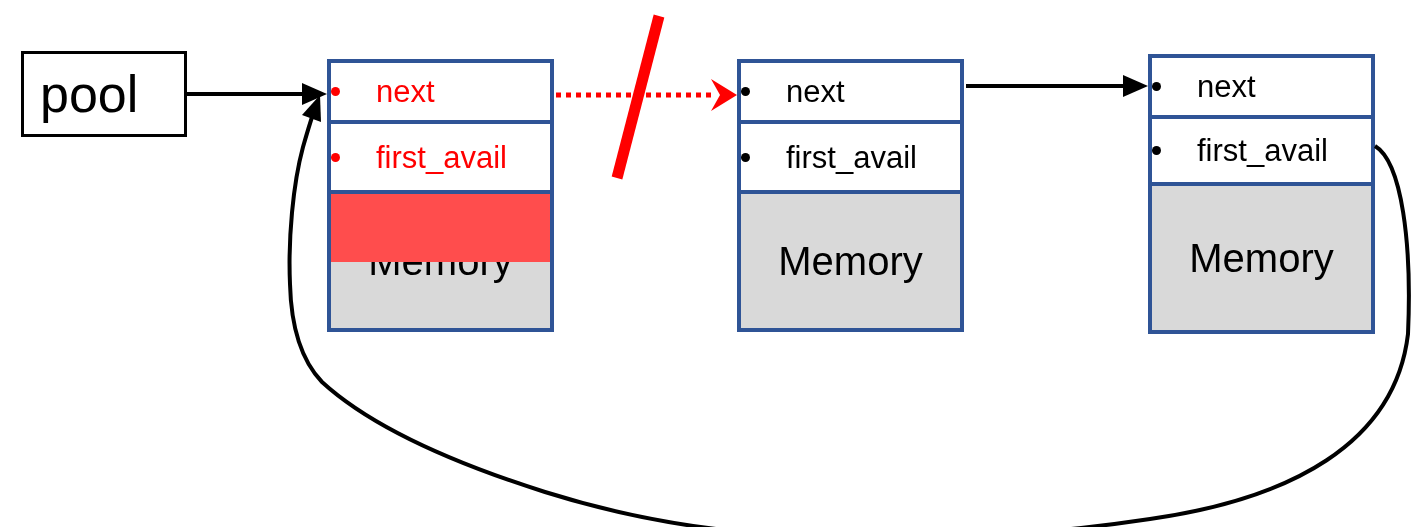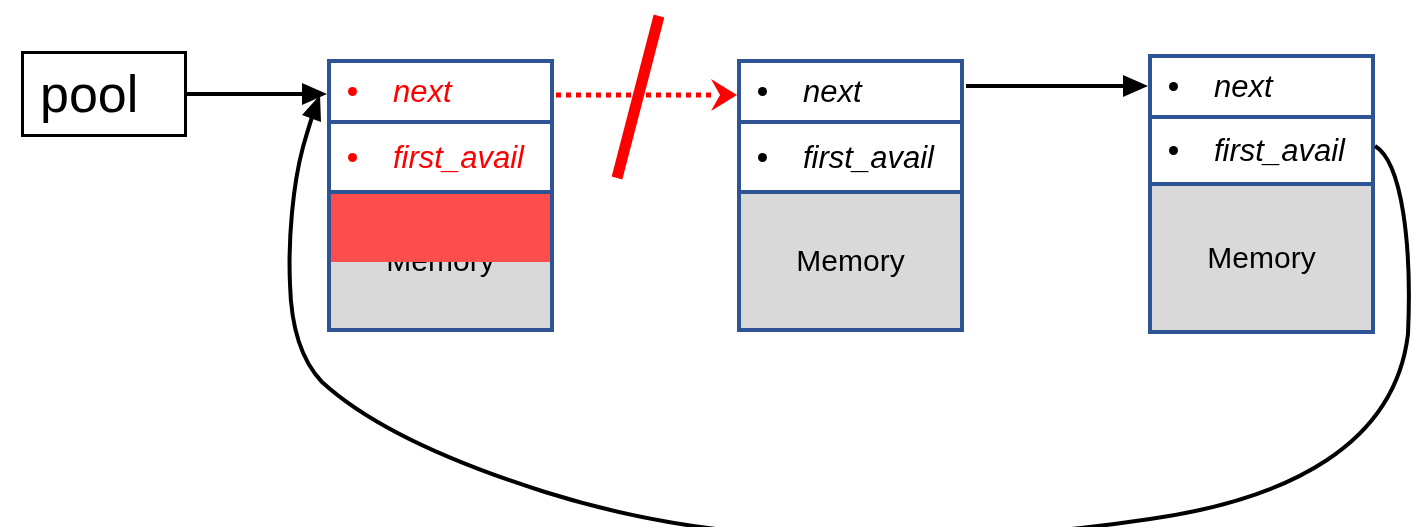--- a/index.html
+++ b/index.html
@@ -32,35 +32,35 @@
     border:4px solid var(--node-border);background:#fff;
     display:flex;flex-direction:column;
   }
   .node-1{left:327px;top:45px;height:273px;}
   .node-2{left:737px;top:45px;height:273px;}
   .node-3{left:1148px;top:40px;height:280px;}
   .cell{
     position:relative;display:flex;align-items:center;
     box-sizing:border-box;background:#fff;flex:none;
   }
-  .cell.field{padding-left:17px;font-style:italic;}
+  .cell.field{}
   .row-next{height:57px;}
   .row-fa{height:70px;border-top:4px solid var(--node-border);text-align:center;}
   .node-3 .row-fa{height:67px;}
   .row-mem{
     flex:1 1 auto;border-top:4px solid var(--node-border);
     background:var(--memory-fill);
     display:flex;align-items:center;justify-content:center;
   }
   .bullet{
     width:9px;height:9px;border-radius:50%;background:#000;
     margin-right:36px;flex:none;
   }
   .field-label{font-size:31px;color:#000;line-height:1;white-space:nowrap;}
-  .memory-label{font-size:30px;color:#000;line-height:1;z-index:1;}
+  .memory-label{font-size:40px;color:#000;line-height:1;z-index:1;}
   .node.highlight .field-label{color:var(--highlight-text);}
   .node.highlight .bullet{background:var(--highlight-text);}
   .red-overlay{
     position:absolute;left:0;top:0;right:0;height:68px;
     background:var(--highlight-fill);z-index:2;
   }
   
   .arrow-layer{position:absolute;left:0;top:0;pointer-events:none;}
 </style>
 </head>

